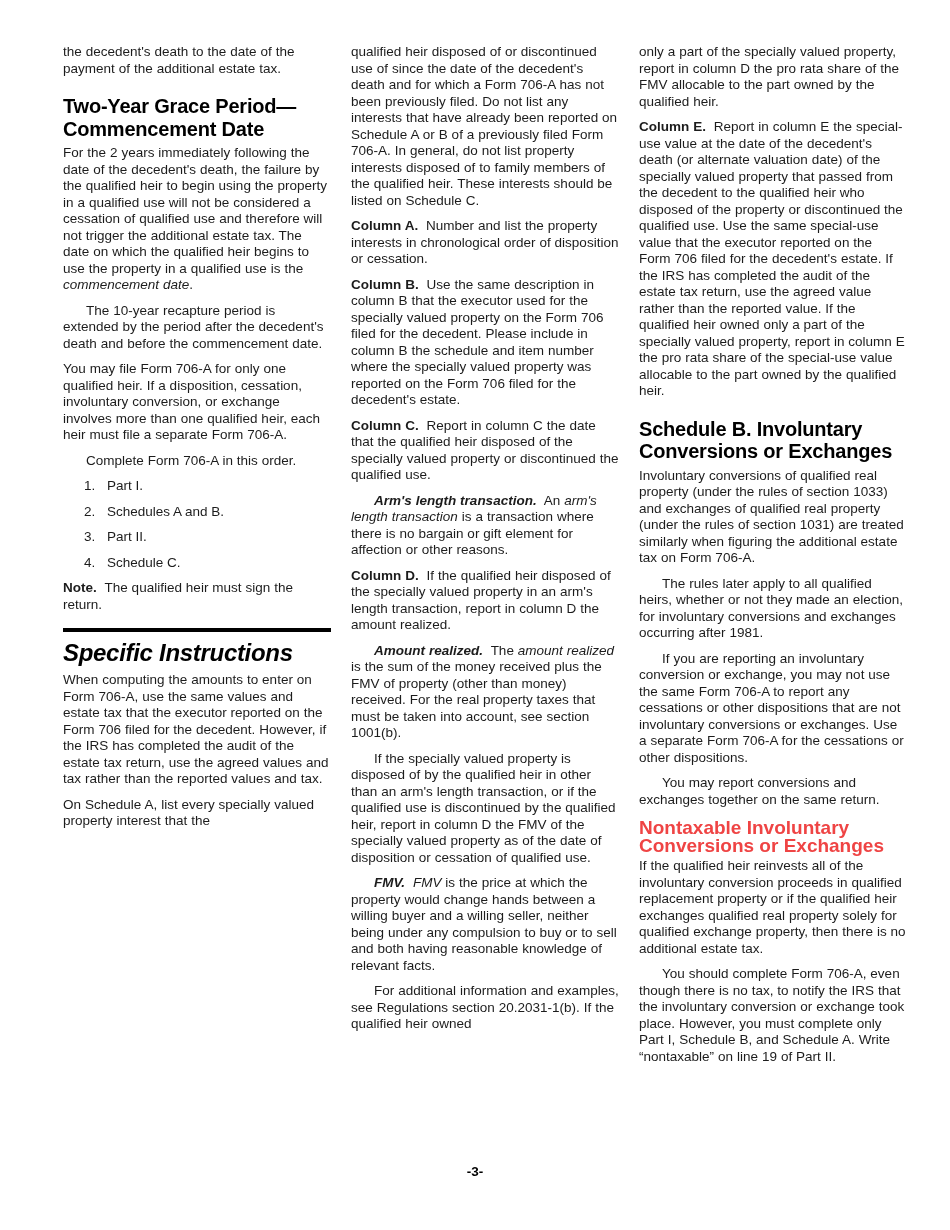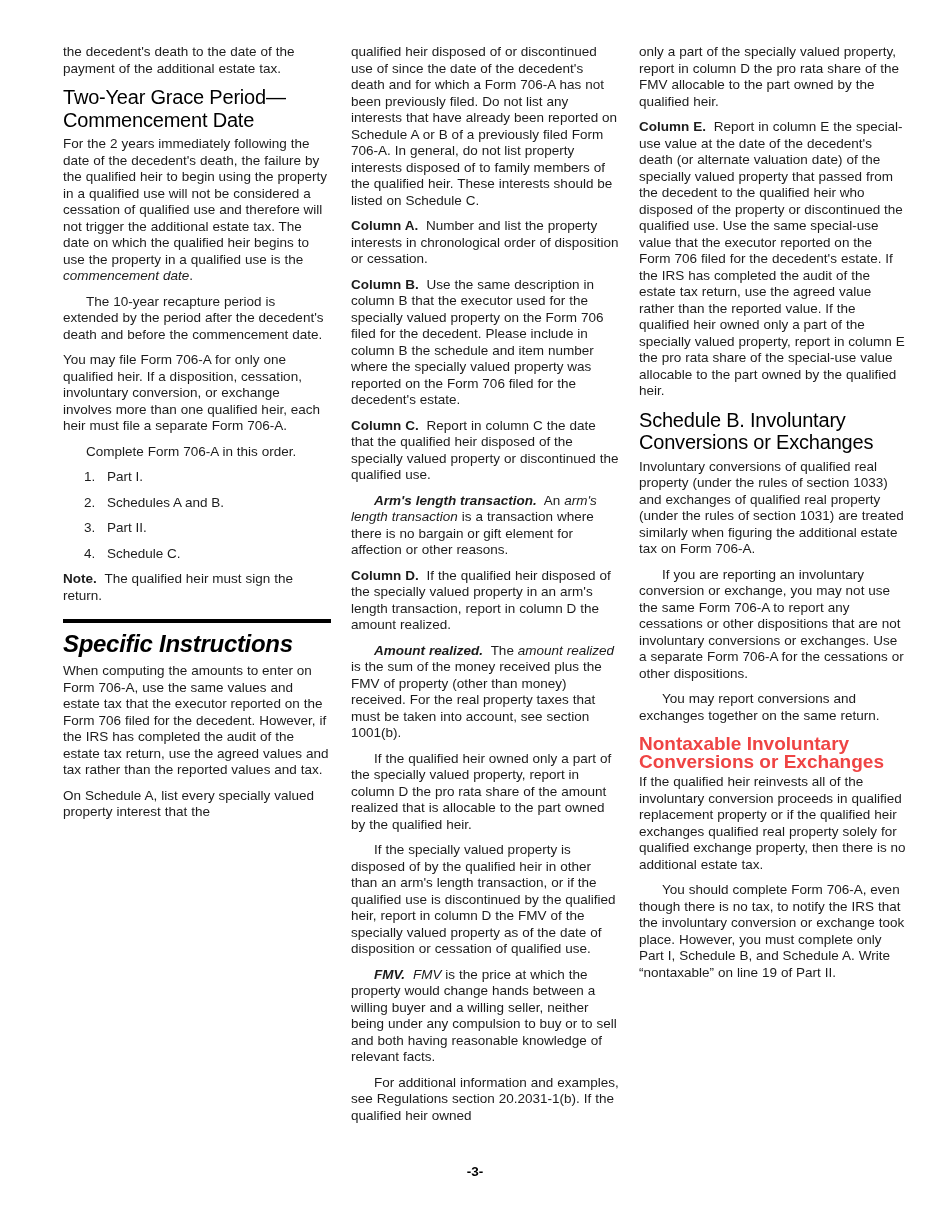--- a/index.html
+++ b/index.html
@@ -15,22 +15,22 @@
   }
   .col { width:268px; flex:0 0 268px; }
   p.para {
     font-size:13.5px; line-height:16.5px; margin:0 0 9px 0;
     text-align:left; word-spacing:0.2px;
   }
   p.para.indent { text-indent:23px; }
   .seg-b { font-weight:700; }
   .seg-i { font-style:italic; }
   .h1 {
-    font-size:20px; line-height:22.5px; font-weight:400; color:#000;
-    margin:9px 0 5px 0; letter-spacing:-0.2px;
+    font-size:20px; line-height:22.5px; font-weight:700; color:#000;
+    margin:18px 0 5px 0; letter-spacing:-0.2px;
   }
   .h2 {
     font-size:19px; line-height:21px; font-weight:700; color:#000;
     margin:12px 0 4px 0; letter-spacing:-0.2px;
   }
   .h3 {
     font-size:19px; line-height:18px; font-weight:700; color:#ef4444;
     margin:11px 0 3px 0;
   }
   .col > .h1:first-child, .col > .h2:first-child { margin-top:0; }
@@ -78,30 +78,30 @@
       <p class="para"><span>On Schedule A, list every specially valued property interest that the</span></p>
     </div>
   <div class="col">
       <p class="para"><span>qualified heir disposed of or discontinued use of since the date of the decedent's death and for which a Form 706-A has not been previously filed. Do not list any interests that have already been reported on Schedule A or B of a previously filed Form 706-A. In general, do not list property interests disposed of to family members of the qualified heir. These interests should be listed on Schedule C.</span></p>
       <p class="para"><span class="seg-b">Column A.</span><span>&nbsp; Number and list the property interests in chronological order of disposition or cessation.</span></p>
       <p class="para"><span class="seg-b">Column B.</span><span>&nbsp; Use the same description in column B that the executor used for the specially valued property on the Form 706 filed for the decedent. Please include in column B the schedule and item number where the specially valued property was reported on the Form 706 filed for the decedent's estate.</span></p>
       <p class="para"><span class="seg-b">Column C.</span><span>&nbsp; Report in column C the date that the qualified heir disposed of the specially valued property or discontinued the qualified use.</span></p>
       <p class="para indent"><span class="seg-b seg-i">Arm's length transaction.</span><span>&nbsp; An </span><span class="seg-i">arm's length transaction</span><span> is a transaction where there is no bargain or gift element for affection or other reasons.</span></p>
       <p class="para"><span class="seg-b">Column D.</span><span>&nbsp; If the qualified heir disposed of the specially valued property in an arm's length transaction, report in column D the amount realized.</span></p>
       <p class="para indent"><span class="seg-b seg-i">Amount realized.</span><span>&nbsp; The </span><span class="seg-i">amount realized</span><span> is the sum of the money received plus the FMV of property (other than money) received. For the real property taxes that must be taken into account, see section 1001(b).</span></p>
-      <p class="para indent"><span>If the qualified heir owned only a part of the specially valued property, report in column D the pro rata share of the amount realized that is allocable to the part owned by the qualified heir.</span></p>
       <p class="para indent"><span>If the specially valued property is disposed of by the qualified heir in other than an arm's length transaction, or if the qualified use is discontinued by the qualified heir, report in column D the FMV of the specially valued property as of the date of disposition or cessation of qualified use.</span></p>
       <p class="para indent"><span class="seg-b seg-i">FMV.</span><span>&nbsp; </span><span class="seg-i">FMV</span><span> is the price at which the property would change hands between a willing buyer and a willing seller, neither being under any compulsion to buy or to sell and both having reasonable knowledge of relevant facts.</span></p>
       <p class="para indent"><span>For additional information and examples, see Regulations section 20.2031-1(b). If the qualified heir owned</span></p>
     </div>
   <div class="col">
       <p class="para"><span>only a part of the specially valued property, report in column D the pro rata share of the FMV allocable to the part owned by the qualified heir.</span></p>
       <p class="para"><span class="seg-b">Column E.</span><span>&nbsp; Report in column E the special-use value at the date of the decedent's death (or alternate valuation date) of the specially valued property that passed from the decedent to the qualified heir who disposed of the property or discontinued the qualified use. Use the same special-use value that the executor reported on the Form 706 filed for the decedent's estate. If the IRS has completed the audit of the estate tax return, use the agreed value rather than the reported value. If the qualified heir owned only a part of the specially valued property, report in column E the pro rata share of the special-use value allocable to the part owned by the qualified heir.</span></p>
       <div class="h1">Schedule B. Involuntary Conversions or Exchanges</div>
       <p class="para"><span>Involuntary conversions of qualified real property (under the rules of section 1033) and exchanges of qualified real property (under the rules of section 1031) are treated similarly when figuring the additional estate tax on Form 706-A.</span></p>
+      <p class="para indent"><span>The rules later apply to all qualified heirs, whether or not they made an election, for involuntary conversions and exchanges occurring after 1981.</span></p>
       <p class="para indent"><span>If you are reporting an involuntary conversion or exchange, you may not use the same Form 706-A to report any cessations or other dispositions that are not involuntary conversions or exchanges. Use a separate Form 706-A for the cessations or other dispositions.</span></p>
       <p class="para indent"><span>You may report conversions and exchanges together on the same return.</span></p>
       <div class="h3">Nontaxable Involuntary Conversions or Exchanges</div>
       <p class="para"><span>If the qualified heir reinvests all of the involuntary conversion proceeds in qualified replacement property or if the qualified heir exchanges qualified real property solely for qualified exchange property, then there is no additional estate tax.</span></p>
       <p class="para indent"><span>You should complete Form 706-A, even though there is no tax, to notify the IRS that the involuntary conversion or exchange took place. However, you must complete only Part I, Schedule B, and Schedule A. Write “nontaxable” on line 19 of Part II.</span></p>
     </div>
 </div>
 
 <div class="page-footer">-3-</div>
 

